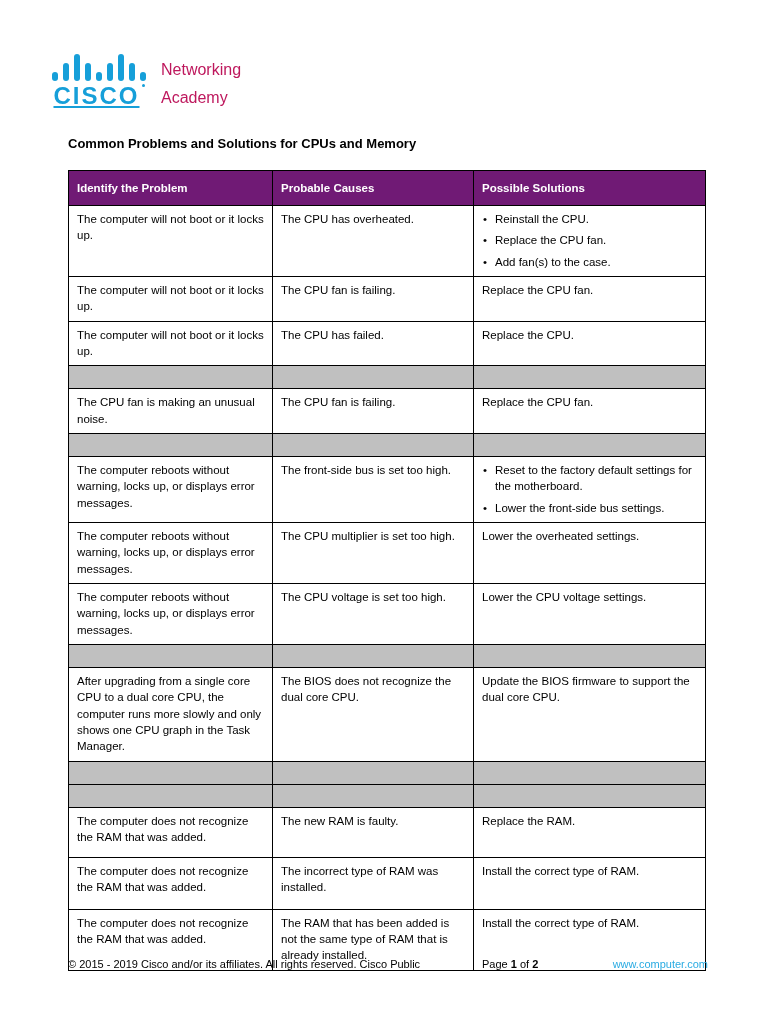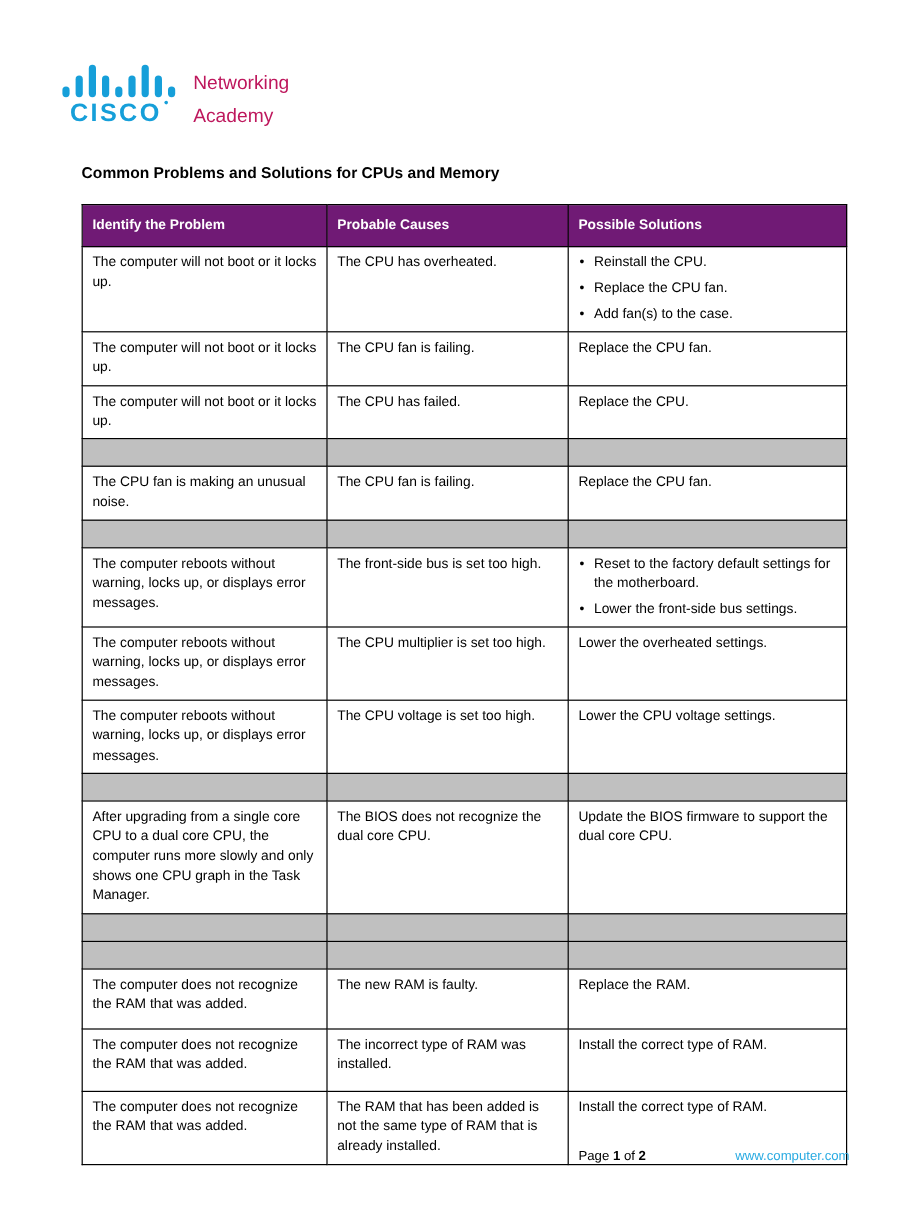--- a/index.html
+++ b/index.html
@@ -6,21 +6,21 @@
   body{
     width:768px;height:1024px;background:#ffffff;position:relative;
     font-family:"Liberation Sans", sans-serif;color:#000;
   }
   
   .brand{position:absolute;top:54px;left:52px;display:flex;gap:15px;}
   .logo{display:flex;flex-direction:column;align-items:center;}
   .bars{display:flex;align-items:flex-end;gap:5px;height:27px;}
   .bar{width:6px;background:#169fd9;border-radius:3px;}
   .b-s{height:9px;}.b-m{height:18px;}.b-t{height:27px;}
-  .cisco-word{font-size:21px;font-weight:bold;color:#169fd9;letter-spacing:2px;margin-top:3px;line-height:1;display:flex;align-items:flex-start;}
+  .cisco-word{font-size:24px;font-weight:bold;color:#169fd9;letter-spacing:2px;margin-top:3px;line-height:1;display:flex;align-items:flex-start;text-decoration:underline;}
   .tm-dot{width:3px;height:3px;background:#169fd9;border-radius:50%;margin:0 0 2px 2px;display:inline-block;}
   .academy{font-size:16px;color:#be185d;line-height:28px;padding-top:2px;}
   
   .title{position:absolute;top:136px;left:68px;font-size:13px;font-weight:bold;}
   
   table.doc{position:absolute;top:170px;left:68px;width:637px;border-collapse:collapse;table-layout:fixed;}
   table.doc col.c1{width:204px;} table.doc col.c2{width:201px;} table.doc col.c3{width:232px;}
   table.doc th{
     background:#701a75;color:#fff;text-align:left;font-size:11.5px;font-weight:bold;
     border:1px solid #000;height:30px;vertical-align:middle;padding:2px 8px;
@@ -187,15 +187,16 @@
 
   <tr style="height:48px;">
     <td>The computer does not recognize the RAM that was added.</td>
     <td>The RAM that has been added is not the same type of RAM that is already installed.</td>
     <td>Install the correct type of RAM.</td>
   </tr>
 </tbody>
   </table>
 
 <div class="footer">
+  <span class="f-copy">© 2015 - 2019 Cisco and/or its affiliates. All rights reserved. Cisco Public</span>
   <span class="f-page"><span>Page </span><b>1</b><span> of </span><b>2</b></span>
   <a class="f-link">www.computer.com</a>
 </div>
 
 </body></html>

